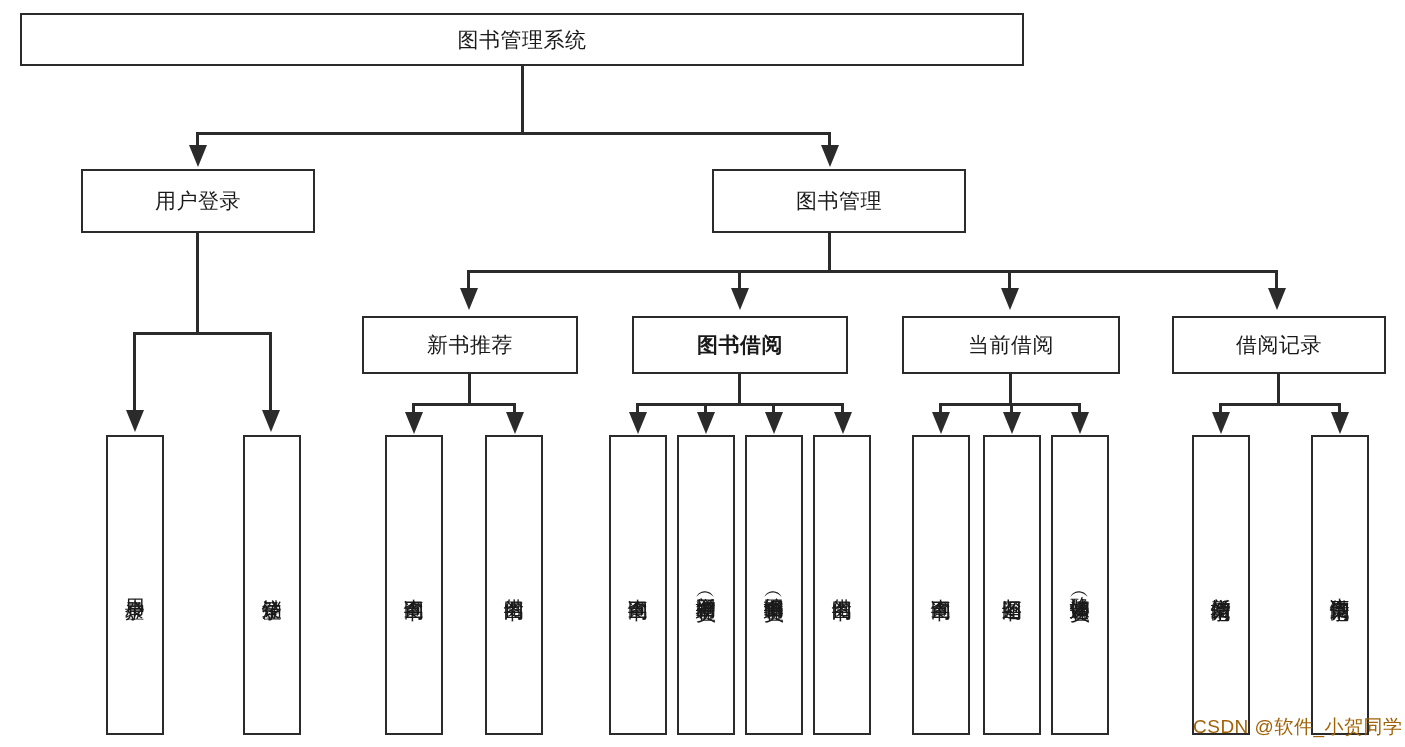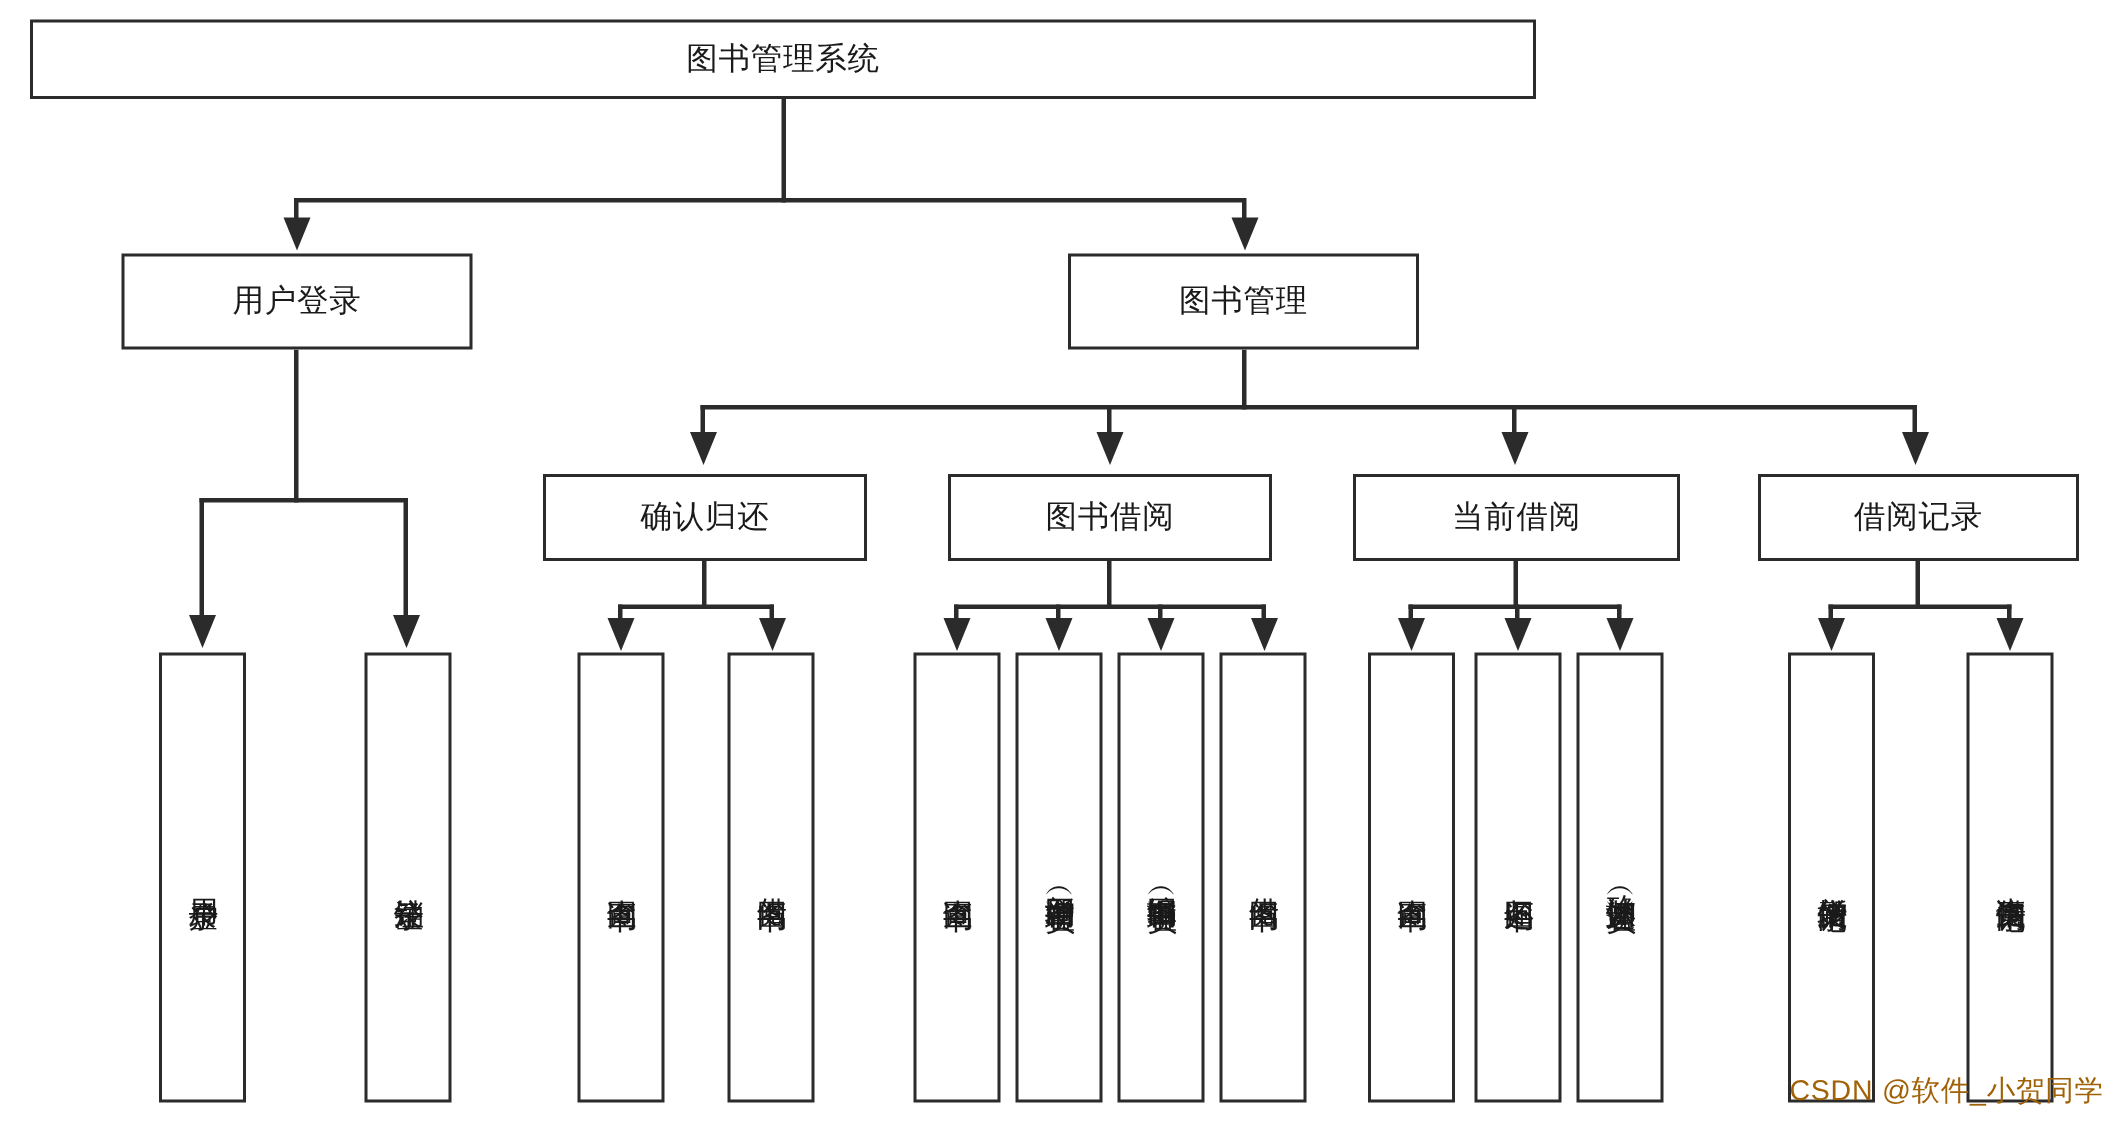--- a/index.html
+++ b/index.html
@@ -135,29 +135,29 @@
   <div class="arrow" style="left:1331px; top:412px;"></div>
 
   <div class="node h" style="left:20px; top:13px; width:1004px; height:53px;">
     <span class="lbl">图书管理系统</span>
   </div>
 
   <div class="node h" style="left:81px; top:169px; width:234px; height:64px;">
     <span class="lbl">用户登录</span>
   </div>
 
-  <div class="node h" style="left:712px; top:169px; width:234px; height:64px;">
+  <div class="node h" style="left:712px; top:169px; width:254px; height:64px;">
     <span class="lbl">图书管理</span>
   </div>
 
   <div class="node h" style="left:362px; top:316px; width:216px; height:58px;">
-    <span class="lbl">确认归还</span>
-  </div>
-
-  <div class="node h" style="left:632px; top:316px; width:216px; height:58px;">
+    <span class="lbl">新书推荐</span>
+  </div>
+
+  <div class="node h" style="left:632px; top:316px; width:216px; height:58px;font-weight:bold;">
     <span class="lbl">图书借阅</span>
   </div>
 
   <div class="node h" style="left:1172px; top:316px; width:214px; height:58px;">
     <span class="lbl">借阅记录</span>
   </div>
 
   <div class="node h" style="left:902px; top:316px; width:218px; height:58px;">
     <span class="lbl">当前借阅</span>
   </div>

